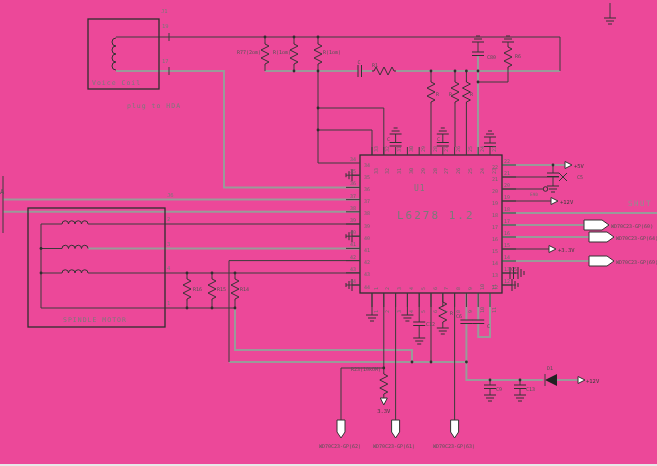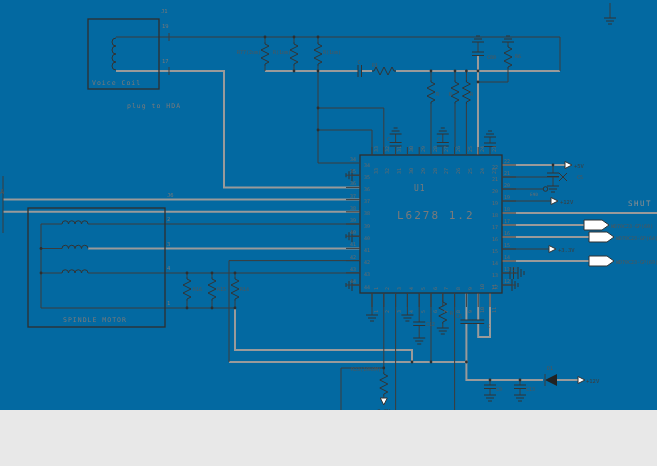--- a/index.html
+++ b/index.html
@@ -1,16 +1,16 @@
 <!DOCTYPE html>
 <html><head>
 <meta charset="utf-8">
 <style>
   html,body{margin:0;padding:0;background:#e8e8e8;}
-  .page{position:relative;width:657px;height:410px;background:#0369a1;overflow:hidden;
+  .page{position:relative;width:657px;height:464px;background:#ec4899;overflow:hidden;
         font-family:"DejaVu Sans Mono","Liberation Mono",monospace;}
   svg{position:absolute;left:0;top:0;}
   .w1{stroke:#3c3c3c;stroke-width:1;fill:none;}
   .w2{stroke:#9a9a9a;stroke-width:2;fill:none;}
   .sym{stroke:#333333;stroke-width:1;fill:none;}
   .box{stroke:#2e2e2e;stroke-width:1.3;fill:none;}
   .dot{fill:#2e2e2e;}
   text{font-family:"DejaVu Sans Mono","Liberation Mono",monospace;fill:#6e6e6e;}
   .t4{font-size:4.5px;}
   .tc{font-size:5px;fill:#555555;}

